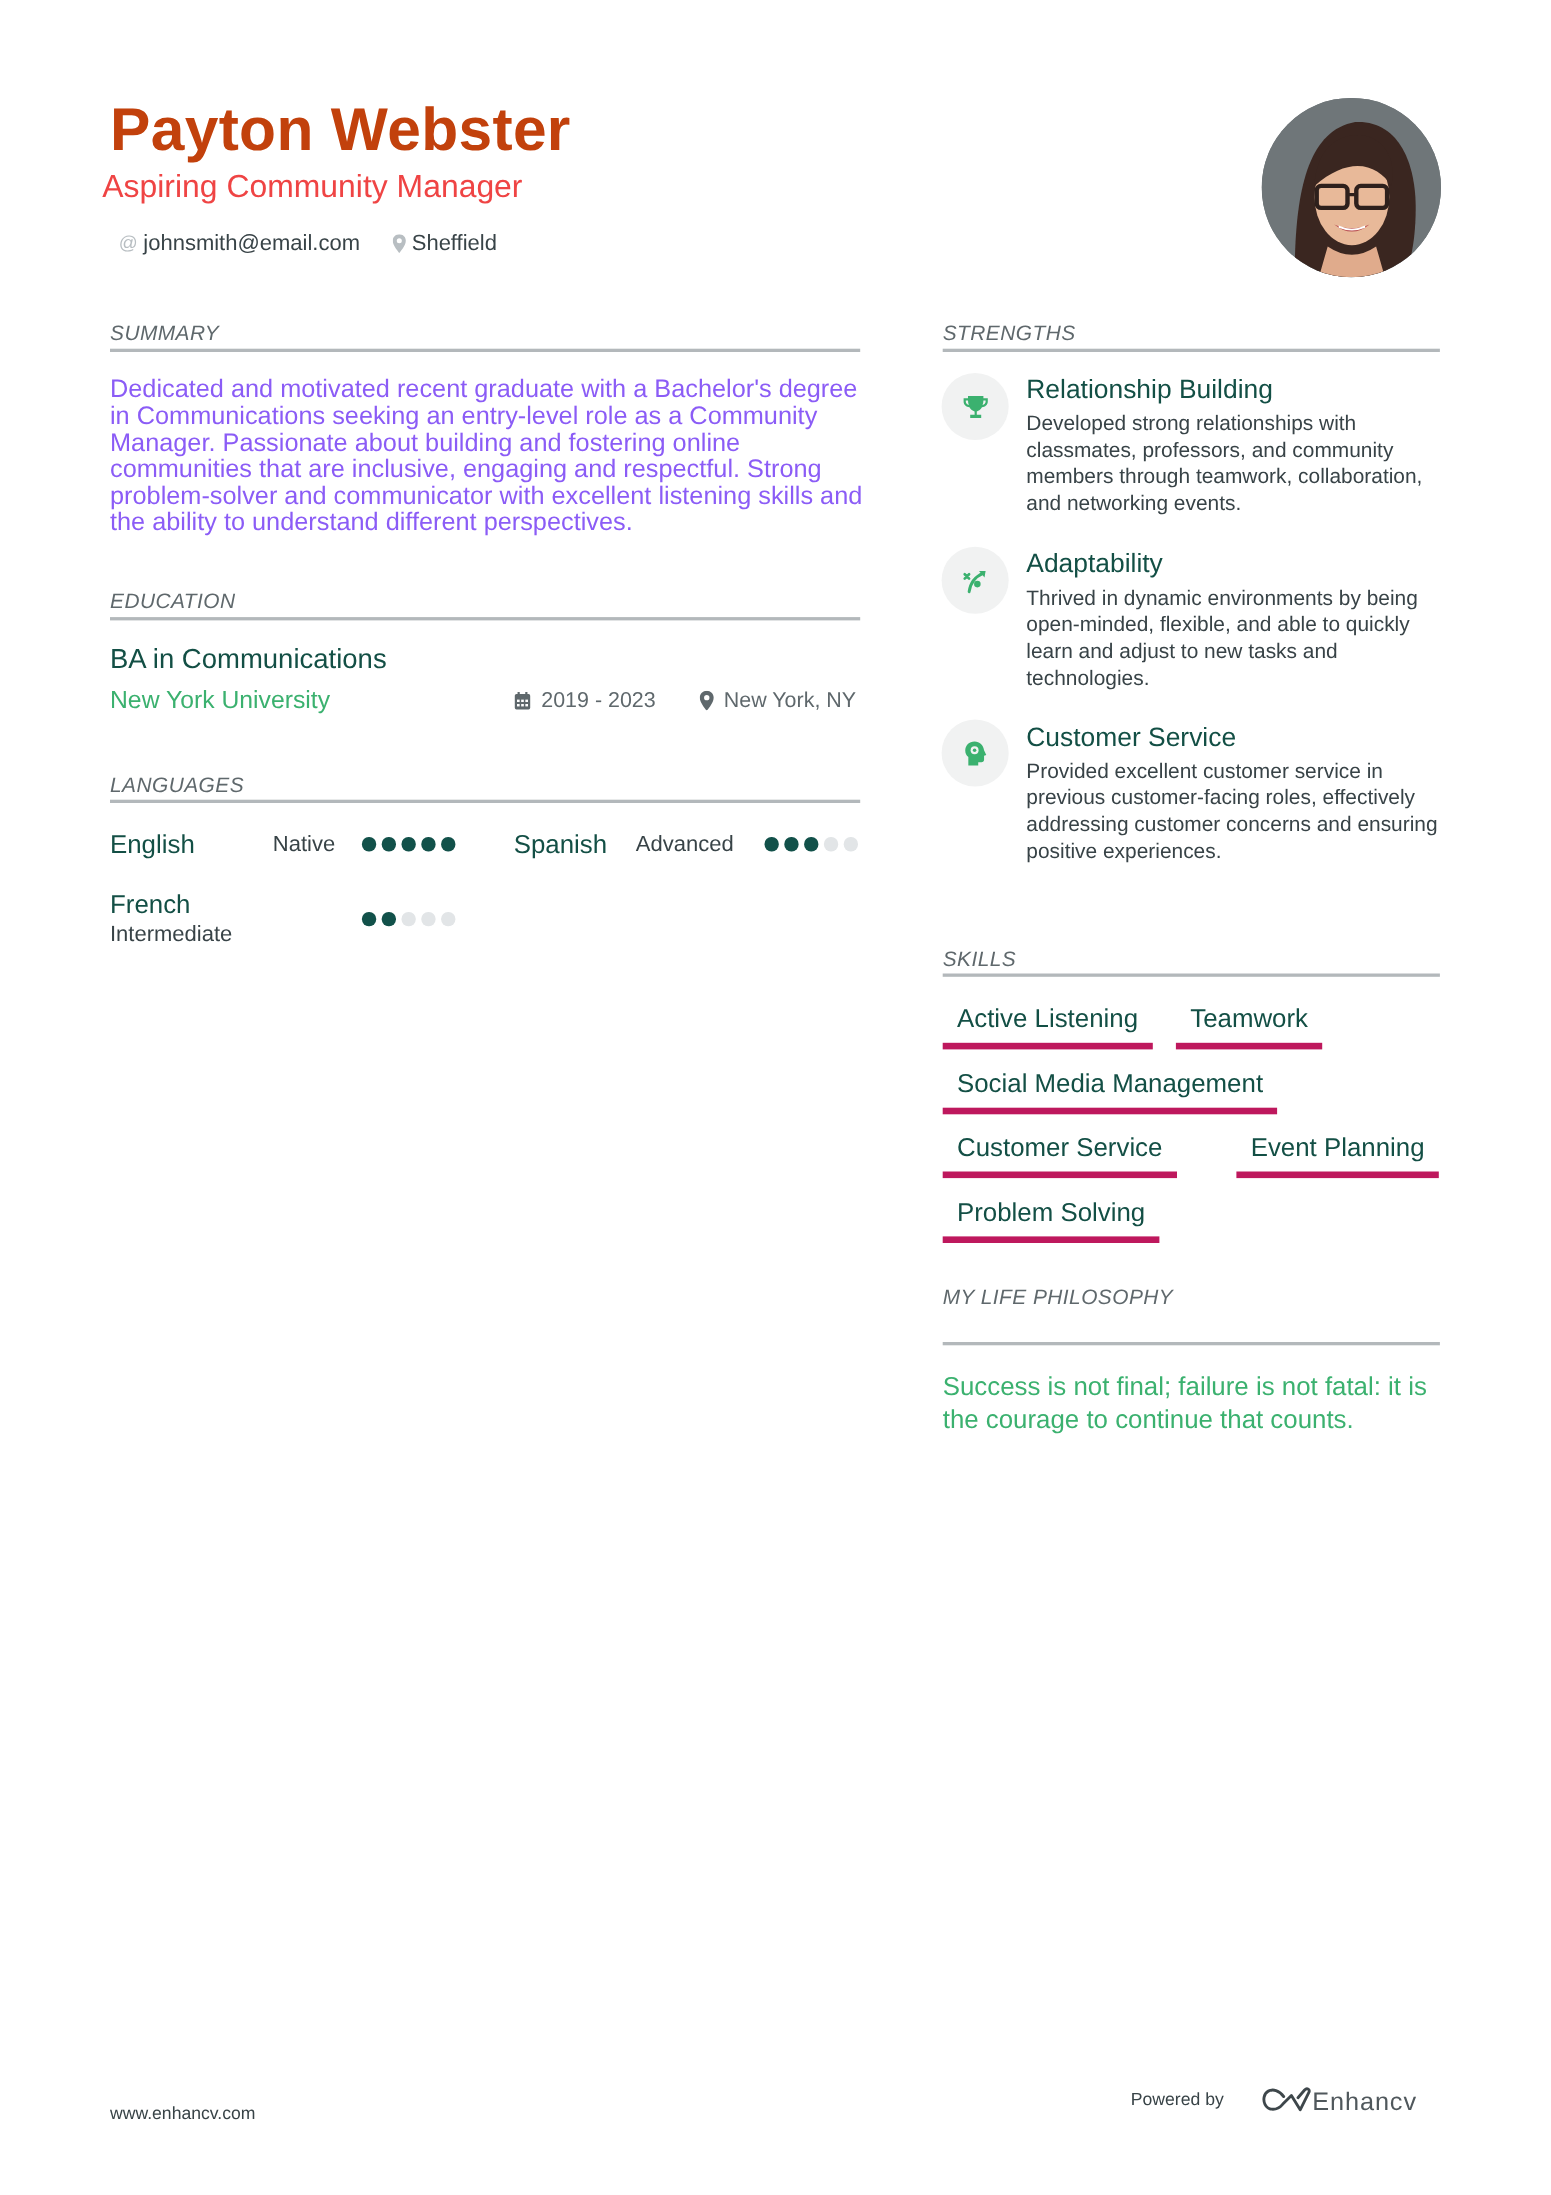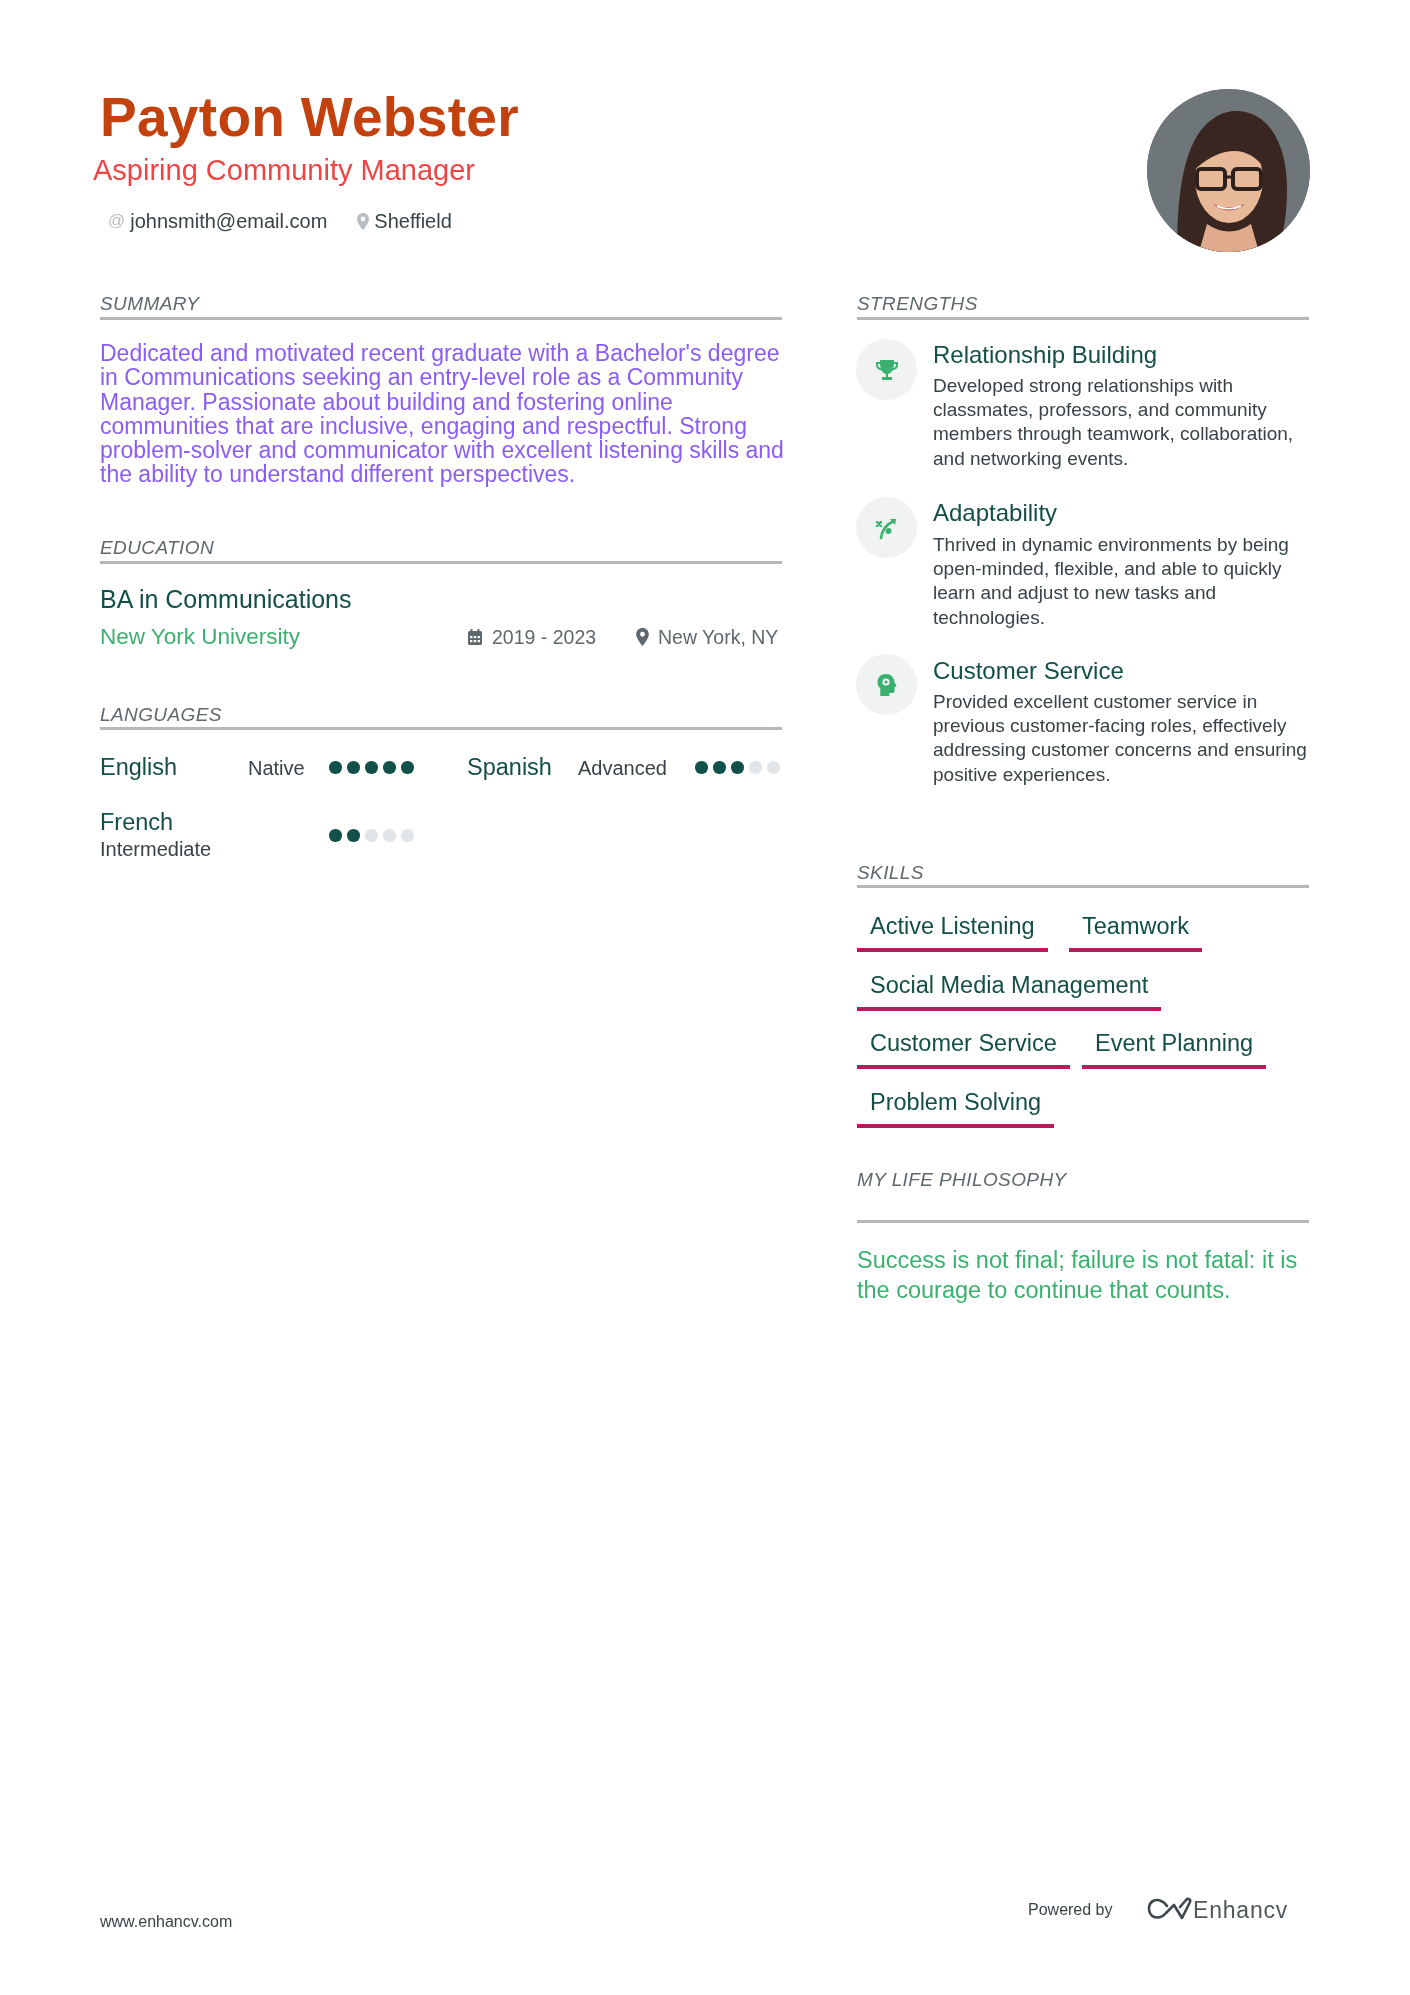--- a/index.html
+++ b/index.html
@@ -36,21 +36,21 @@
   .dots { display: flex; align-items: center; }
   .dot { width: 12.5px; height: 12.5px; border-radius: 50%; background: #e2e5e7; margin-right: 5.5px; }
   .dot.on { background: #12514a; }
 
   
   .str-icon { width: 61px; height: 61px; border-radius: 50%; background: #f1f2f2; display: flex; align-items: center; justify-content: center; }
   .str-title { font-size: 24px; color: #134f45; line-height: 28px; white-space: nowrap; }
   .str-desc { font-size: 19px; line-height: 24.2px; color: #384347; width: 390px; }
 
   
-  .skill { font-size: 23.5px; color: #134f45; line-height: 28px; padding: 0 13px 8px 13px; border-bottom: 4px solid #be185d; white-space: nowrap; }
+  .skill { font-size: 23.5px; color: #134f45; line-height: 28px; padding: 0 13px 8px 13px; border-bottom: 6px solid #be185d; white-space: nowrap; }
 
   
   .philosophy { left: 857px; top: 1246px; width: 460px; font-size: 23.5px; line-height: 29.5px; color: #3bb16f; }
 
   
   .footer-url { left: 100px; top: 1912px; font-size: 16px; color: #384347; line-height: 20px; }
   .powered { left: 1028px; top: 1900px; font-size: 16px; color: #384347; line-height: 20px; }
   .logo { left: 1147px; top: 1897px; display: flex; align-items: center; }
   .logo-text { font-size: 23px; color: #50585c; letter-spacing: 0.8px; line-height: 26px; }
 </style>
@@ -190,21 +190,21 @@
 <div class="abs str-title" style="left:933px; top:657px;">Customer Service</div>
 <div class="abs str-desc" style="left:933px; top:690px;">Provided excellent customer service in previous customer-facing roles, effectively addressing customer concerns and ensuring positive experiences.</div>
 
 <div class="abs sec-title" style="left:857px; top:862px;">Skills</div>
 <div class="abs sec-rule" style="left:857px; top:885px; width:452px;"></div>
 
 <div class="abs skill" style="left:857px; top:912px;">Active Listening</div>
 <div class="abs skill" style="left:1069px; top:912px;">Teamwork</div>
 <div class="abs skill" style="left:857px; top:971px;">Social Media Management</div>
 <div class="abs skill" style="left:857px; top:1029px;">Customer Service</div>
-<div class="abs skill" style="left:1082px; top:1029px;">Event Planning</div>
+<div class="abs skill" style="left:1124px; top:1029px;">Event Planning</div>
 <div class="abs skill" style="left:857px; top:1088px;">Problem Solving</div>
 
 <div class="abs sec-title" style="left:857px; top:1169px;">My Life Philosophy</div>
 <div class="abs sec-rule" style="left:857px; top:1220px; width:452px;"></div>
 <div class="abs philosophy">Success is not final; failure is not fatal: it is the courage to continue that counts.</div>
 
 <a class="abs footer-url">www.enhancv.com</a>
 <div class="abs powered">Powered by</div>
 <div class="abs logo">
   <svg width="46" height="26" viewBox="0 0 46 26">

